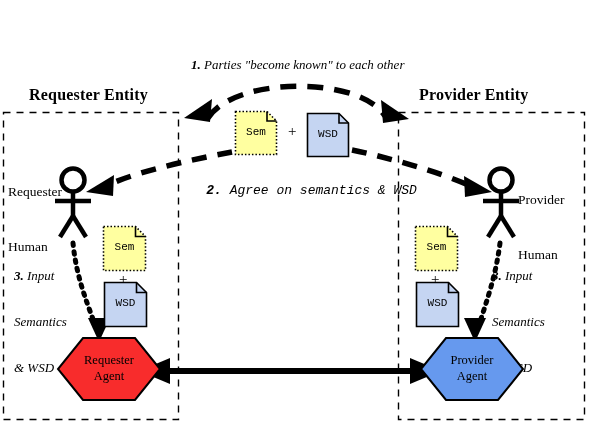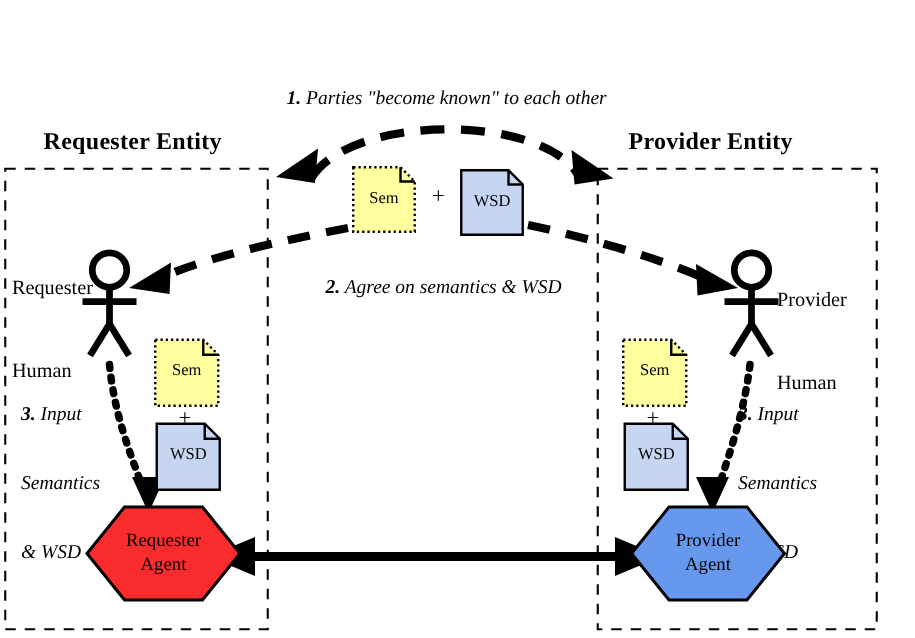--- a/index.html
+++ b/index.html
@@ -45,21 +45,21 @@
     font-weight: bold;
     font-style: italic;
   }
   .actor-name {
     font-family: "Liberation Serif", "DejaVu Serif", serif;
     font-size: 13.5px;
     line-height: 1.35;
   }
   .doc-text {
     position: absolute;
-    font-family: Liberation Serif, serif;
+    font-family: Liberation Mono, monospace;
     font-size: 11px;
     color: #000000;
     text-align: center;
     width: 100%;
     left: 0;
   }
   .plus {
     position: absolute;
     font-family: "Liberation Serif", "DejaVu Serif", serif;
     font-size: 15px;
@@ -135,21 +135,21 @@
   </svg>
 
   <div class="lbl entity-title" style="left:29px; top:86px;">Requester Entity</div>
 
   <div class="lbl entity-title" style="left:419px; top:86px;">Provider Entity</div>
 
   <div class="lbl step" style="left:178px; top:42px;">
     <b>1.</b><span> Parties "become known" to each other</span>
   </div>
 
-  <div class="lbl step" style="left:204px; top:168px;">
+  <div class="lbl step" style="left:175px; top:168px;font-family:Liberation Mono, monospace;">
     <b>2.</b><span> Agree on semantics &amp; WSD</span>
   </div>
 
   <div class="lbl actor-name" style="left:8px; top:147px;">
     <div>Requester</div>
     <div>Human</div>
   </div>
 
   <div class="lbl actor-name" style="left:518px; top:155px;">
     <div>Provider</div>

